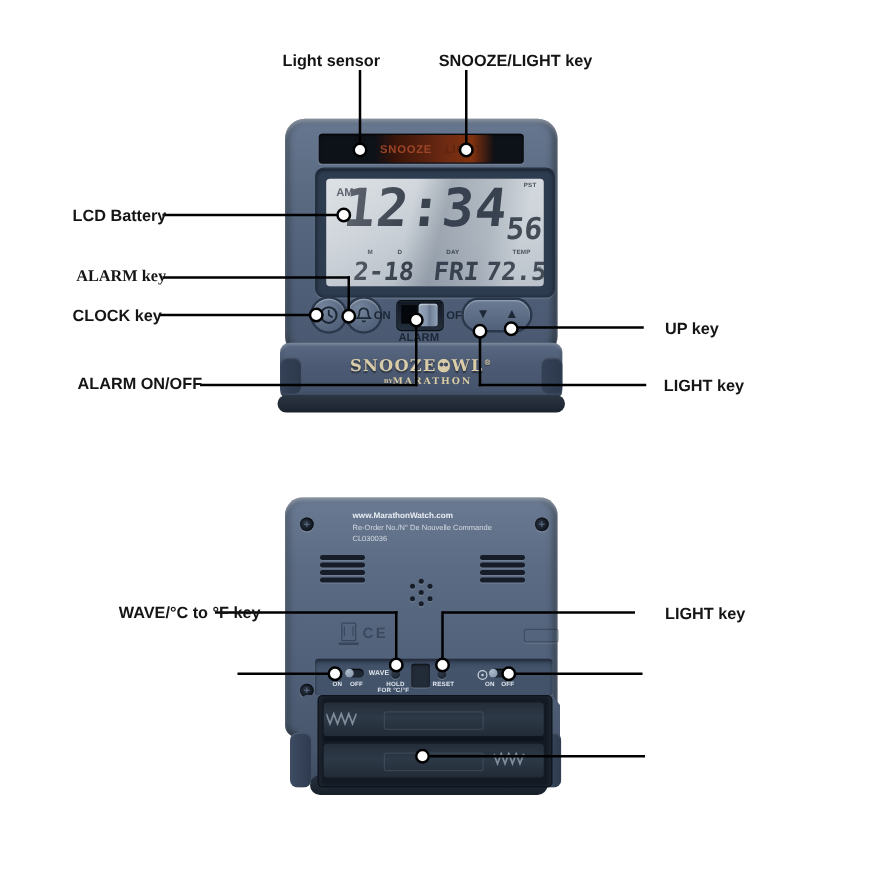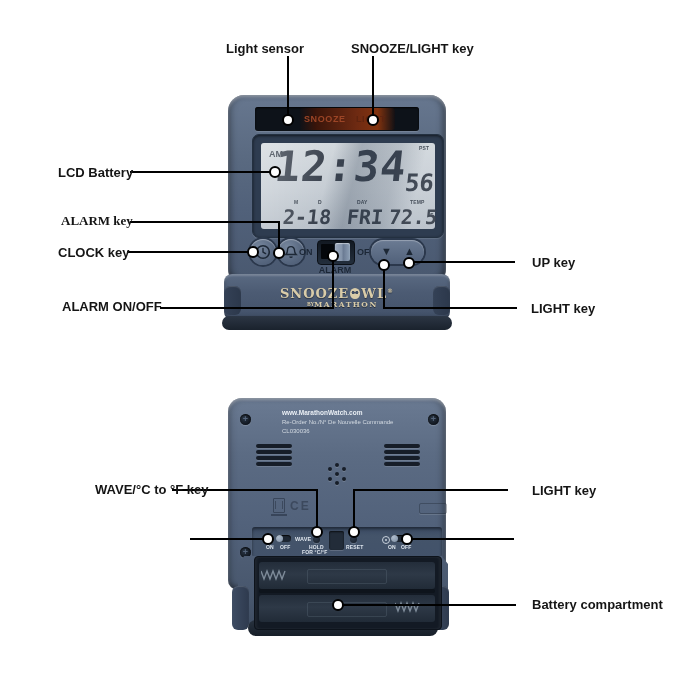--- a/index.html
+++ b/index.html
@@ -309,15 +309,14 @@
   <div class="lbl" style="left:226px;top:41px;">Light sensor</div>
   <div class="lbl" style="left:351px;top:41px;">SNOOZE/LIGHT key</div>
   <div class="lbl" style="left:58px;top:165px;">LCD Battery</div>
   <div class="lbl" style="left:61px;top:213px;font-family:Liberation Serif, serif;">ALARM key</div>
   <div class="lbl" style="left:58px;top:245px;">CLOCK key</div>
   <div class="lbl" style="left:62px;top:299px;">ALARM ON/OFF</div>
   <div class="lbl" style="left:532px;top:255px;">UP key</div>
   <div class="lbl" style="left:531px;top:301px;">LIGHT key</div>
   <div class="lbl" style="left:60px;top:482px;margin-left:35px;">WAVE/°C to °F key</div>
   <div class="lbl" style="left:532px;top:483px;">LIGHT key</div>
-  <div class="lbl" style="left:532px;top:597px;">Battery compartment</div>
 
 </div>
 
 </body></html>

